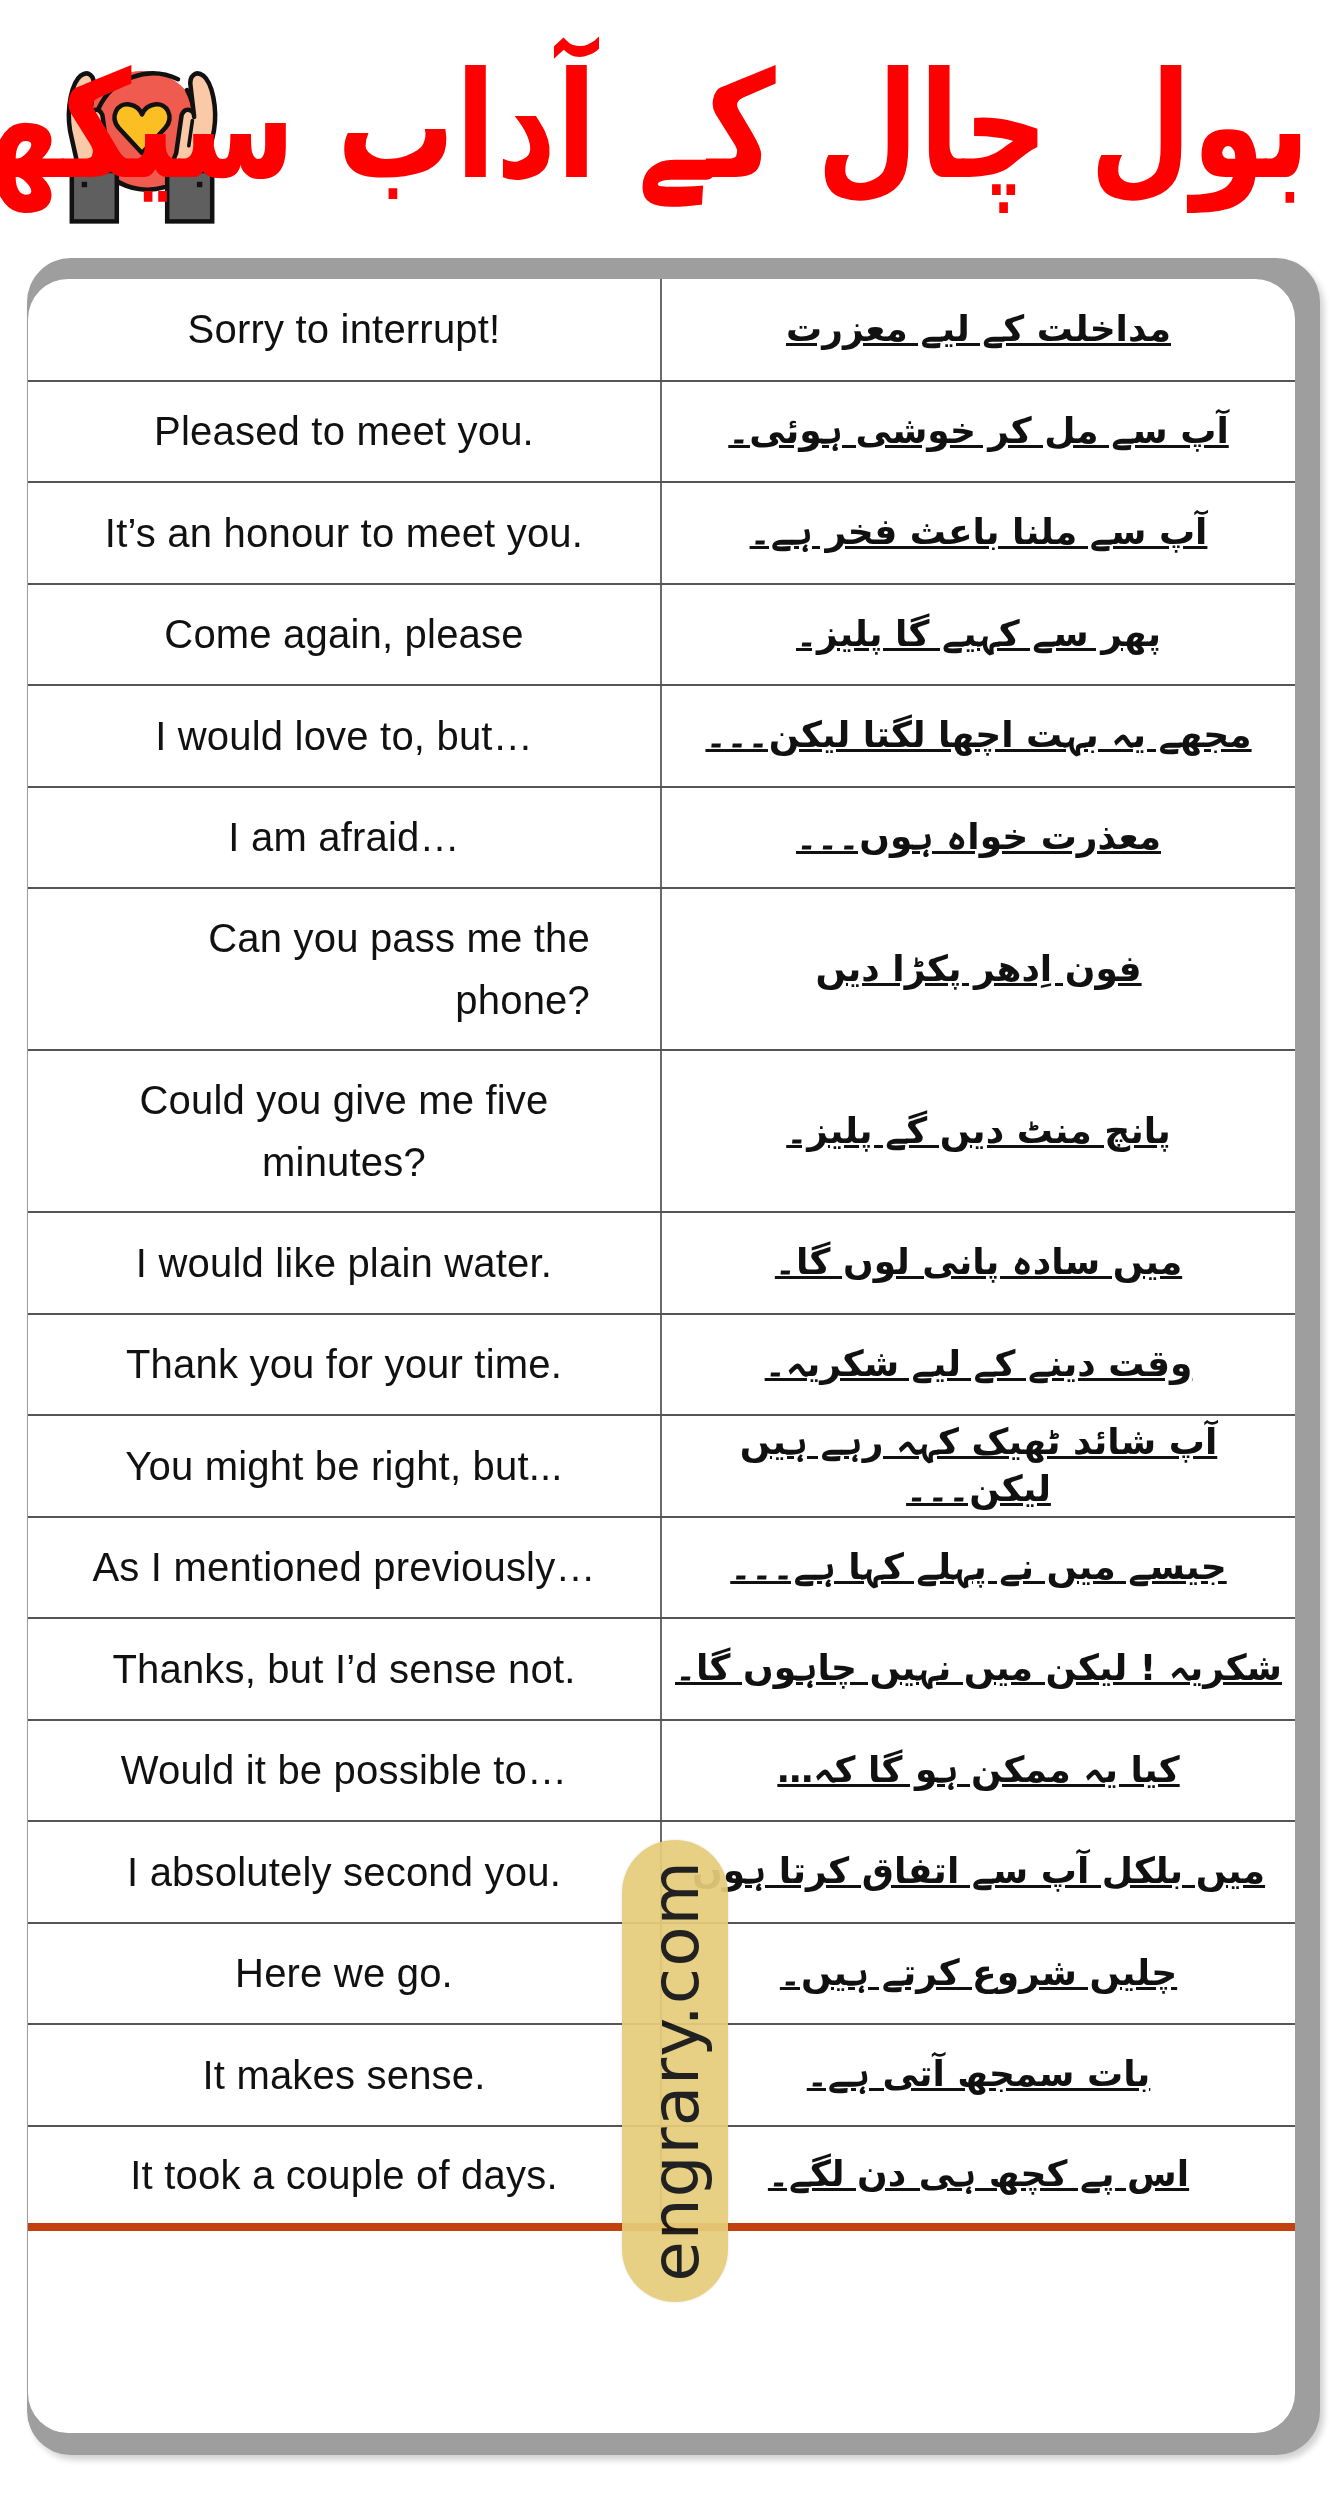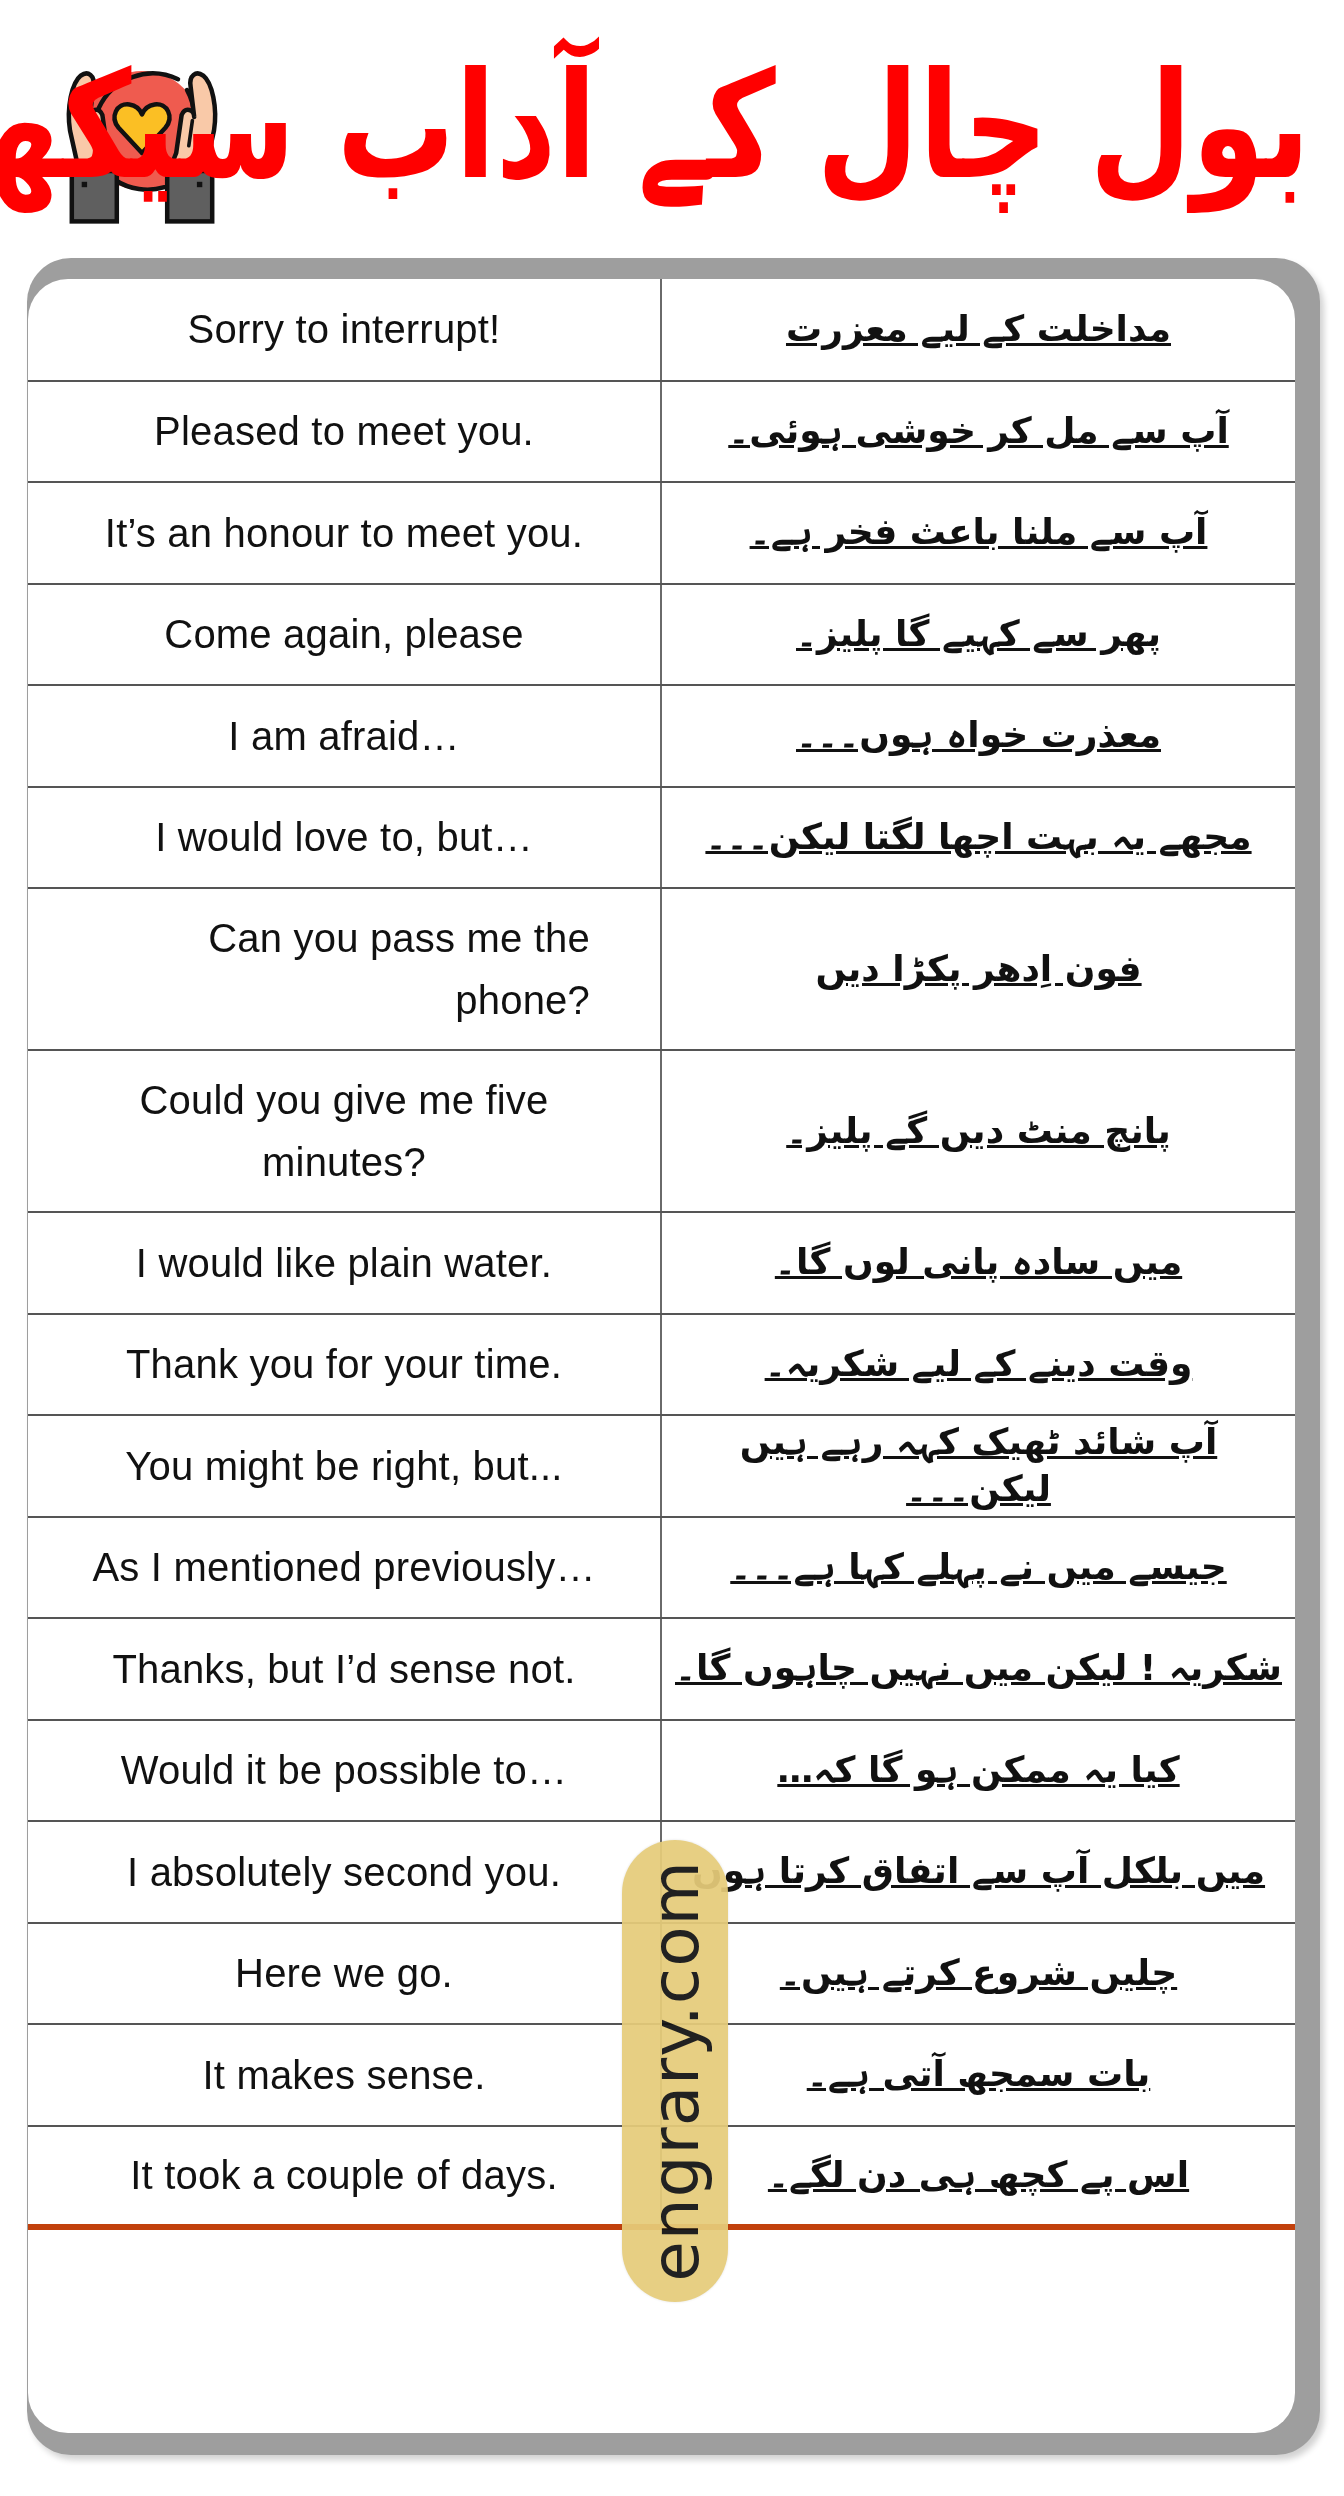--- a/index.html
+++ b/index.html
@@ -18,21 +18,21 @@
            box-shadow: 4px 5px 6px rgba(0,0,0,0.18); }
   .inner { position: absolute; left: 28px; top: 279px; width: 1267px; height: 2154px;
            background: #ffffff; border-radius: 40px; overflow: hidden; }
 
   table.phrases { position: absolute; left: 0; top: 0; width: 1267px; border-collapse: collapse;
                   table-layout: fixed; }
   table.phrases col.c-en { width: 633px; }
   table.phrases col.c-ur { width: 634px; }
   table.phrases td { border-bottom: 2px solid #555; text-align: center; vertical-align: middle;
                      padding: 0 12px; box-sizing: border-box; color: #111; }
-  table.phrases tr:last-child td { border-bottom: 6px solid #c2410c; margin-top: 24px; }
+  table.phrases tr:last-child td { border-bottom: 8px solid #c2410c; margin-top: 24px; }
   table.phrases td.en { border-right: 2px solid #6a6a6a; font-family: "Liberation Sans", "DejaVu Sans", sans-serif;
                         font-size: 40px; line-height: 62px; letter-spacing: 0.2px; }
   table.phrases td.ur { direction: rtl; font-family: "DejaVu Sans", sans-serif; font-weight: bold;
                         font-size: 36px; line-height: 1.3; text-decoration: underline; }
   tr.single { height: 101.5px; }
   tr.double { height: 162px; }
 
   .watermark { position: absolute; left: 622px; top: 1840px; width: 106px; height: 462px;
                background: #e6cc7a; border-radius: 53px; opacity: 0.93;
                box-shadow: 0 0 3px rgba(0,0,0,0.12); }
@@ -89,26 +89,26 @@
         </tr>
         <tr class="single">
           <td class="en">It’s an honour to meet you.</td>
           <td class="ur">آپ سے ملنا باعث فخر ہے۔</td>
         </tr>
         <tr class="single">
           <td class="en">Come again, please</td>
           <td class="ur">پھر سے کہیے گا پلیز۔</td>
         </tr>
         <tr class="single">
+          <td class="en">I would love to, but…</td>
+          <td class="ur">مجھے یہ بہت اچھا لگتا لیکن۔۔۔</td>
+        </tr>
+        <tr class="single">
           <td class="en">I am afraid…</td>
           <td class="ur">معذرت خواہ ہوں۔۔۔</td>
-        </tr>
-        <tr class="single">
-          <td class="en">I would love to, but…</td>
-          <td class="ur">مجھے یہ بہت اچھا لگتا لیکن۔۔۔</td>
         </tr>
         <tr class="double">
           <td class="en" style="padding-left: 38px; padding-right: 70px; text-align: right;">Can you pass me the phone?</td>
           <td class="ur">فون اِدھر پکڑا دیں</td>
         </tr>
         <tr class="double">
           <td class="en" style="padding-left: 70px; padding-right: 70px;">Could you give me five minutes?</td>
           <td class="ur">پانچ منٹ دیں گے پلیز۔</td>
         </tr>
         <tr class="single">

